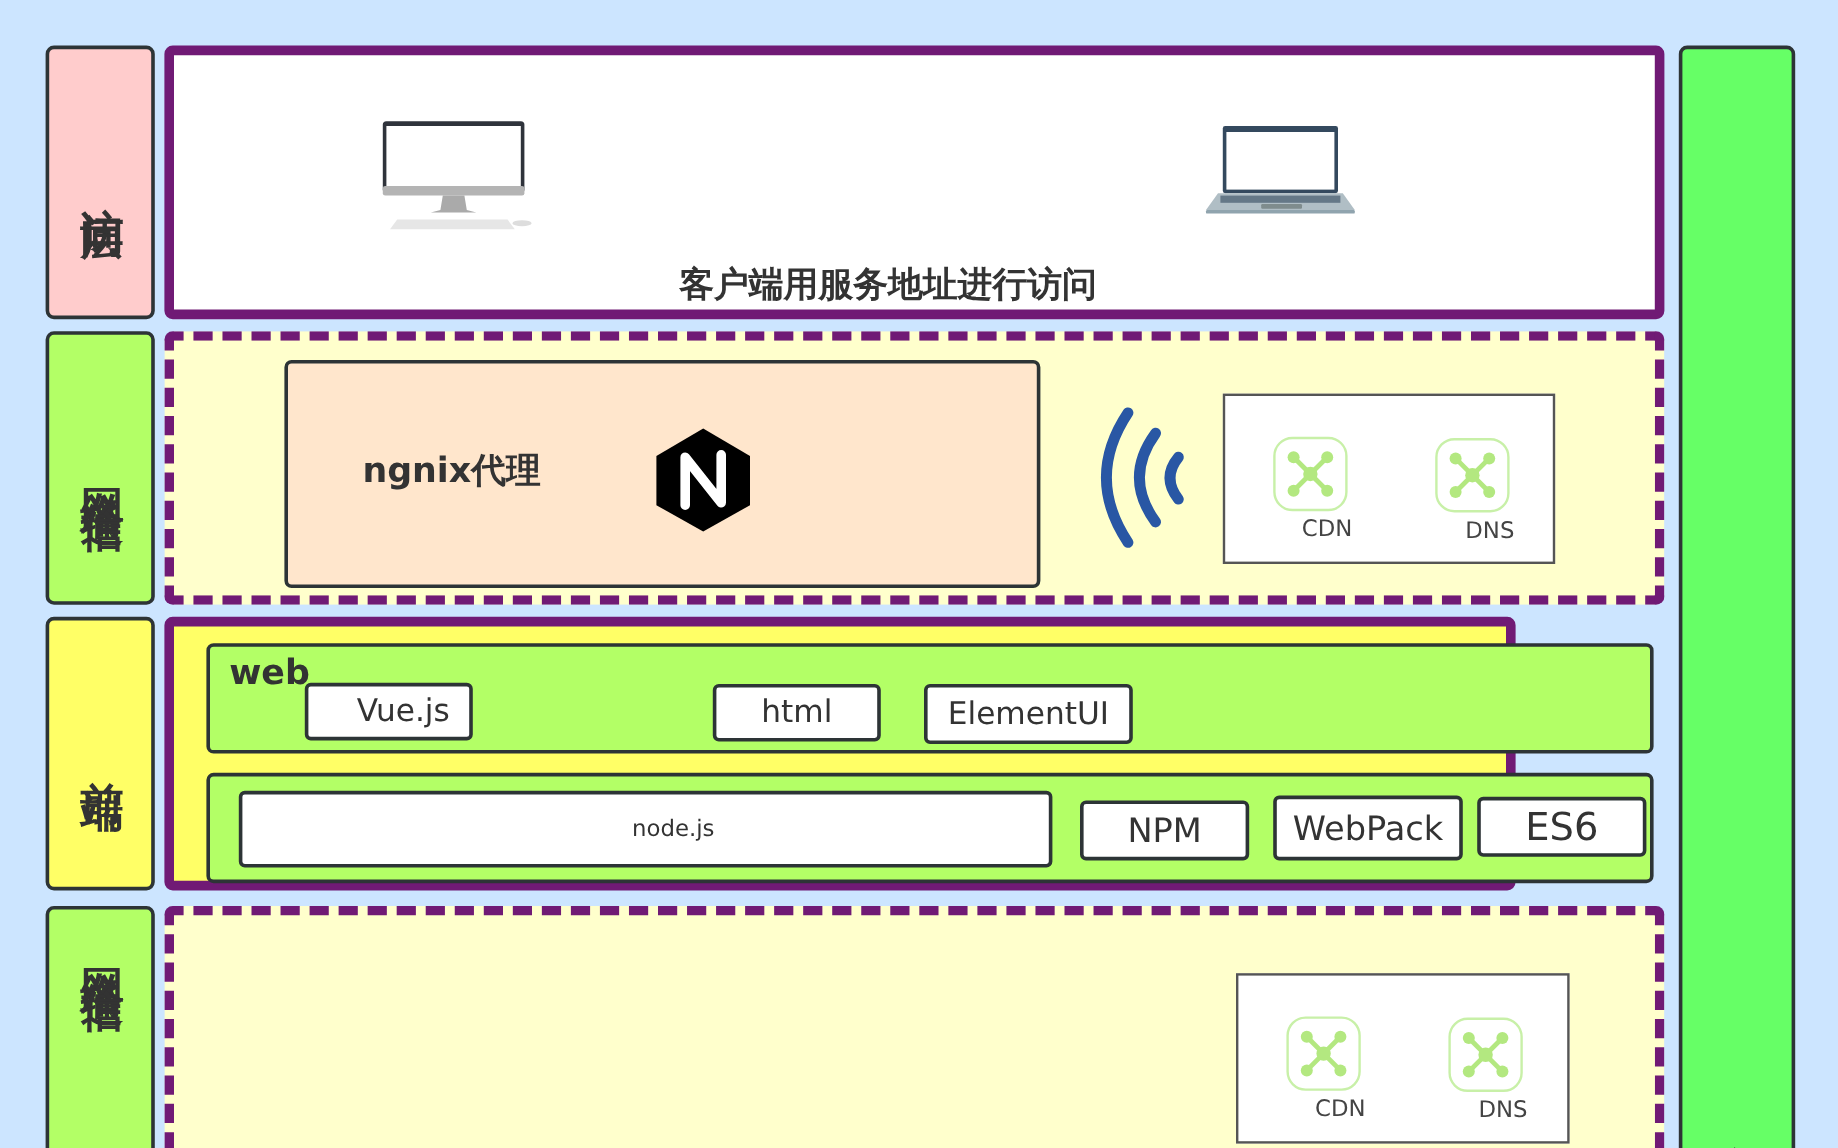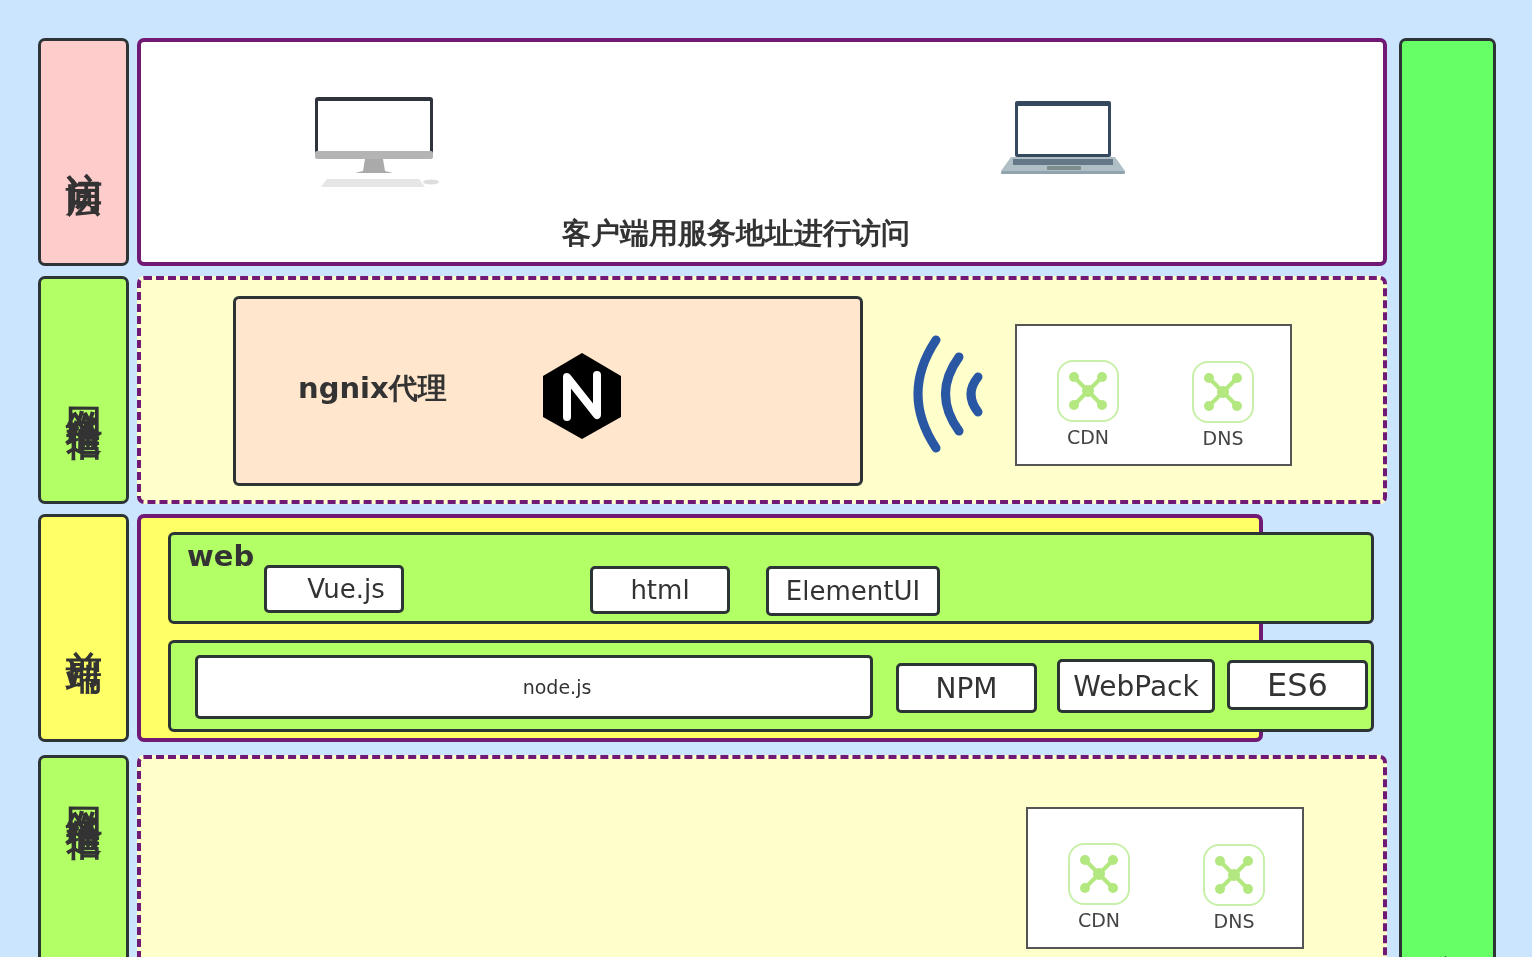--- a/index.html
+++ b/index.html
@@ -7,29 +7,29 @@
   body { background: #cce5ff; font-family: "DejaVu Sans", "Liberation Sans", sans-serif; position: relative; color: #333; }
   .abs { position: absolute; }
   .side-label {
     border: 3px solid #2d3436; border-radius: 7px;
     display: flex; align-items: center; justify-content: center;
   }
   .side-label span {
     writing-mode: vertical-rl; text-orientation: upright;
     font-weight: bold; font-size: 36px; letter-spacing: 6px; color: #333;
   }
-  .panel { border: 4px solid #701a75; border-radius: 7px; }
+  .panel { border: 8px solid #701a75; border-radius: 7px; }
   .panel.dashed { border-style: dashed; padding-left: 12px; }
   .chip {
     position: absolute; background: #fff; border: 3px solid #2d3436; border-radius: 5px;
     display: flex; align-items: center; justify-content: center;
     font-size: 26px; color: #333; font-family: "DejaVu Sans", sans-serif;
   }
   .netbox { position: absolute; background: #fff; border: 2px solid #555; }
-  .cdn-item { position: absolute; width: 70px; text-align: center; }
+  .cdn-item { position: absolute; width: 70px; text-align: right; }
   .cdn-item .ico { width: 62px; height: 62px; margin: 0 auto; border: 2px solid #c8f0a8; border-radius: 16px; display: flex; align-items: center; justify-content: center; }
   .cdn-item .lbl { font-size: 19px; color: #444; margin-top: 4px; }
 </style>
 </head>
 <body>
 
 <div class="abs side-label" style="left:1399px; top:38px; width:97px; height:940px; background:#66ff66; align-items:flex-end; padding-bottom:20px;">
   <span style="font-size:38px; letter-spacing:8px;">安全防护</span>
 </div>
 
@@ -121,21 +121,21 @@
     </div>
   </div>
 </div>
 
 <div class="abs side-label" style="left:38px; top:514px; width:91px; height:228px; background:#ffff66;">
   <span>前端</span>
 </div>
 <div class="abs panel" style="left:137px; top:514px; width:1126px; height:228px; background:#ffff66;">
   <div class="abs" style="left:27px; top:14px; width:1206px; height:92px; background:#b3ff66; border:3px solid #2d3436; border-radius:6px;">
     <div class="abs" style="left:16px; top:4px; font-size:29px; font-weight:bold; color:#333;">web</div>
-    <div class="chip" style="left:93px; top:30px; width:140px; height:48px;padding-left:24px;">Vue.js</div>
+    <div class="chip" style="left:79px; top:30px; width:140px; height:48px;padding-left:24px;">Vue.js</div>
     <div class="chip" style="left:419px; top:31px; width:140px; height:48px;text-align:center;">html</div>
     <div class="chip" style="left:595px; top:31px; width:174px; height:50px;">ElementUI</div>
   </div>
   <div class="abs" style="left:27px; top:122px; width:1206px; height:92px; background:#b3ff66; border:3px solid #2d3436; border-radius:6px;">
     <div class="chip" style="left:24px; top:12px; width:678px; height:64px; font-size:19px;padding-left:46px;">node.js</div>
     <div class="chip" style="left:725px; top:20px; width:141px; height:50px; font-size:28px;">NPM</div>
     <div class="chip" style="left:886px; top:16px; width:158px; height:54px; font-size:28px;">WebPack</div>
     <div class="chip" style="left:1056px; top:17px; width:141px; height:50px; font-size:32px;">ES6</div>
   </div>
 </div>

